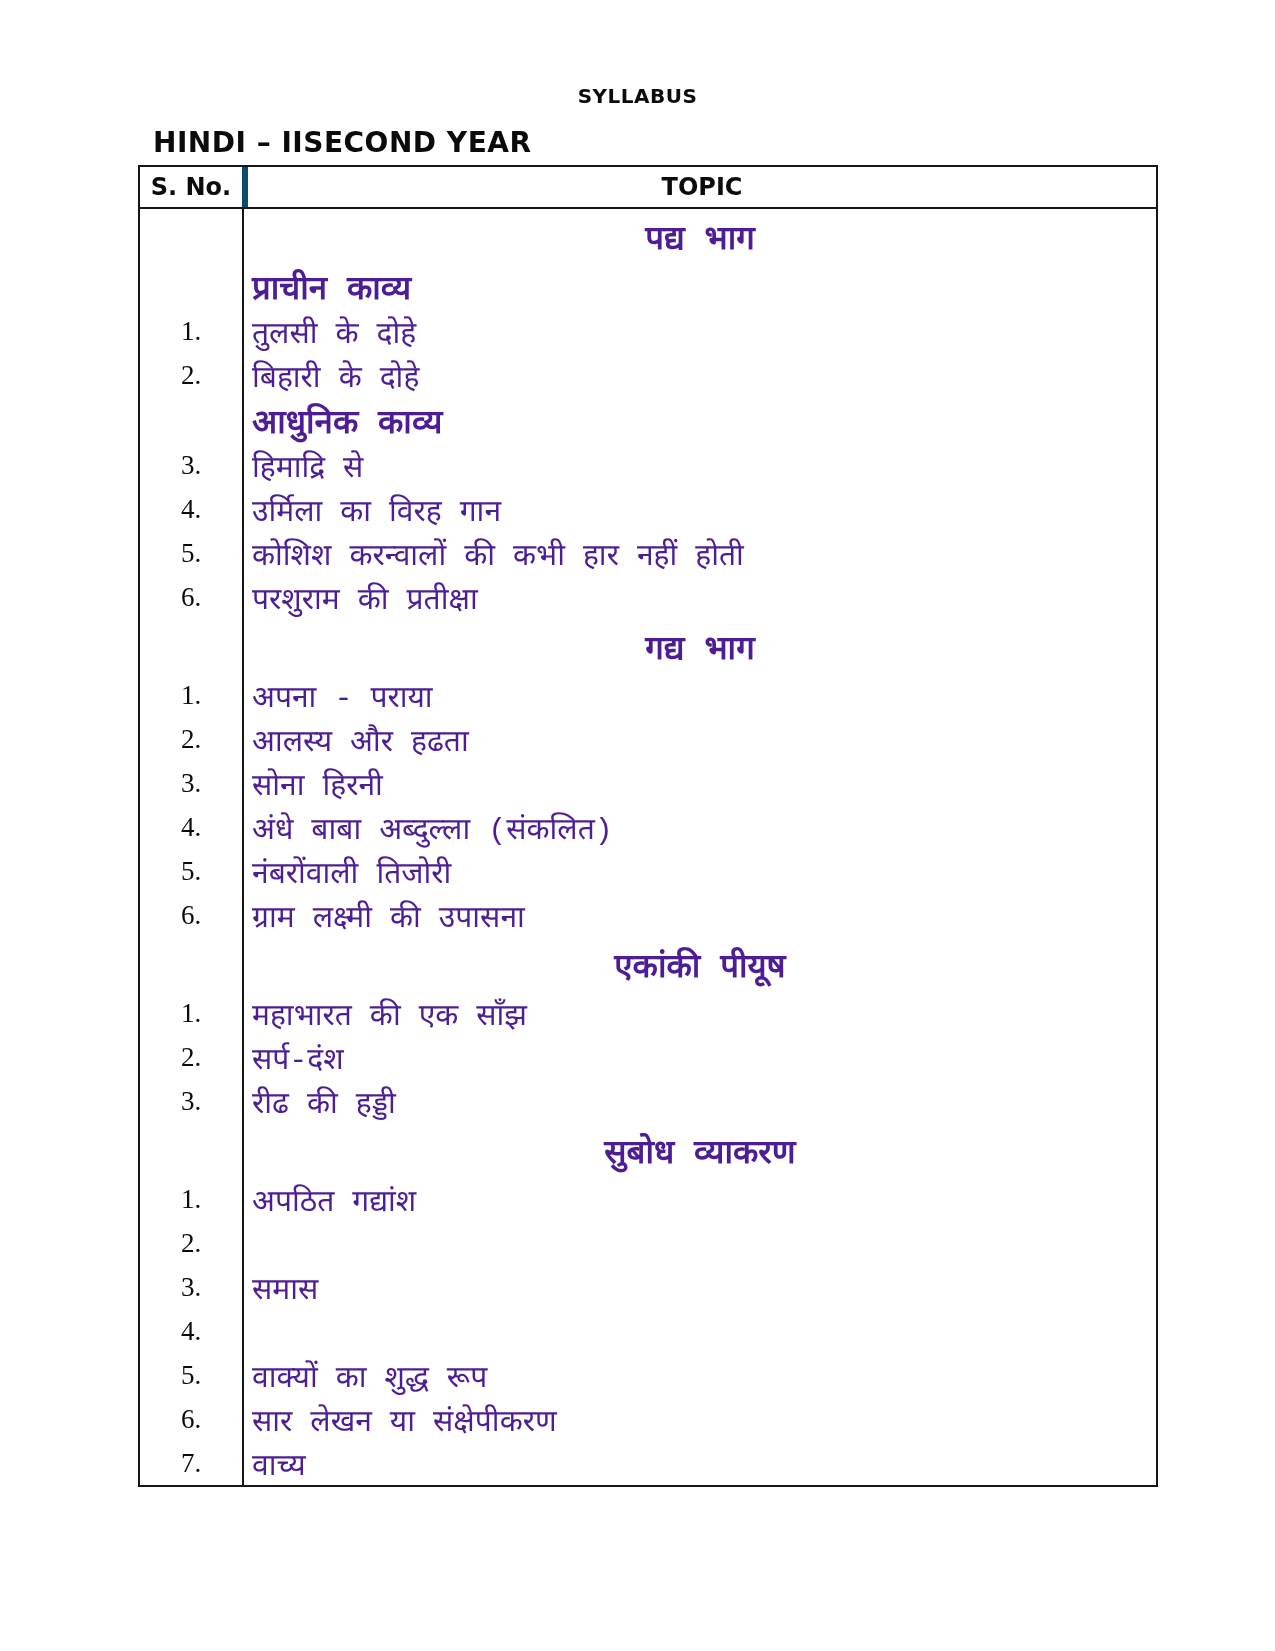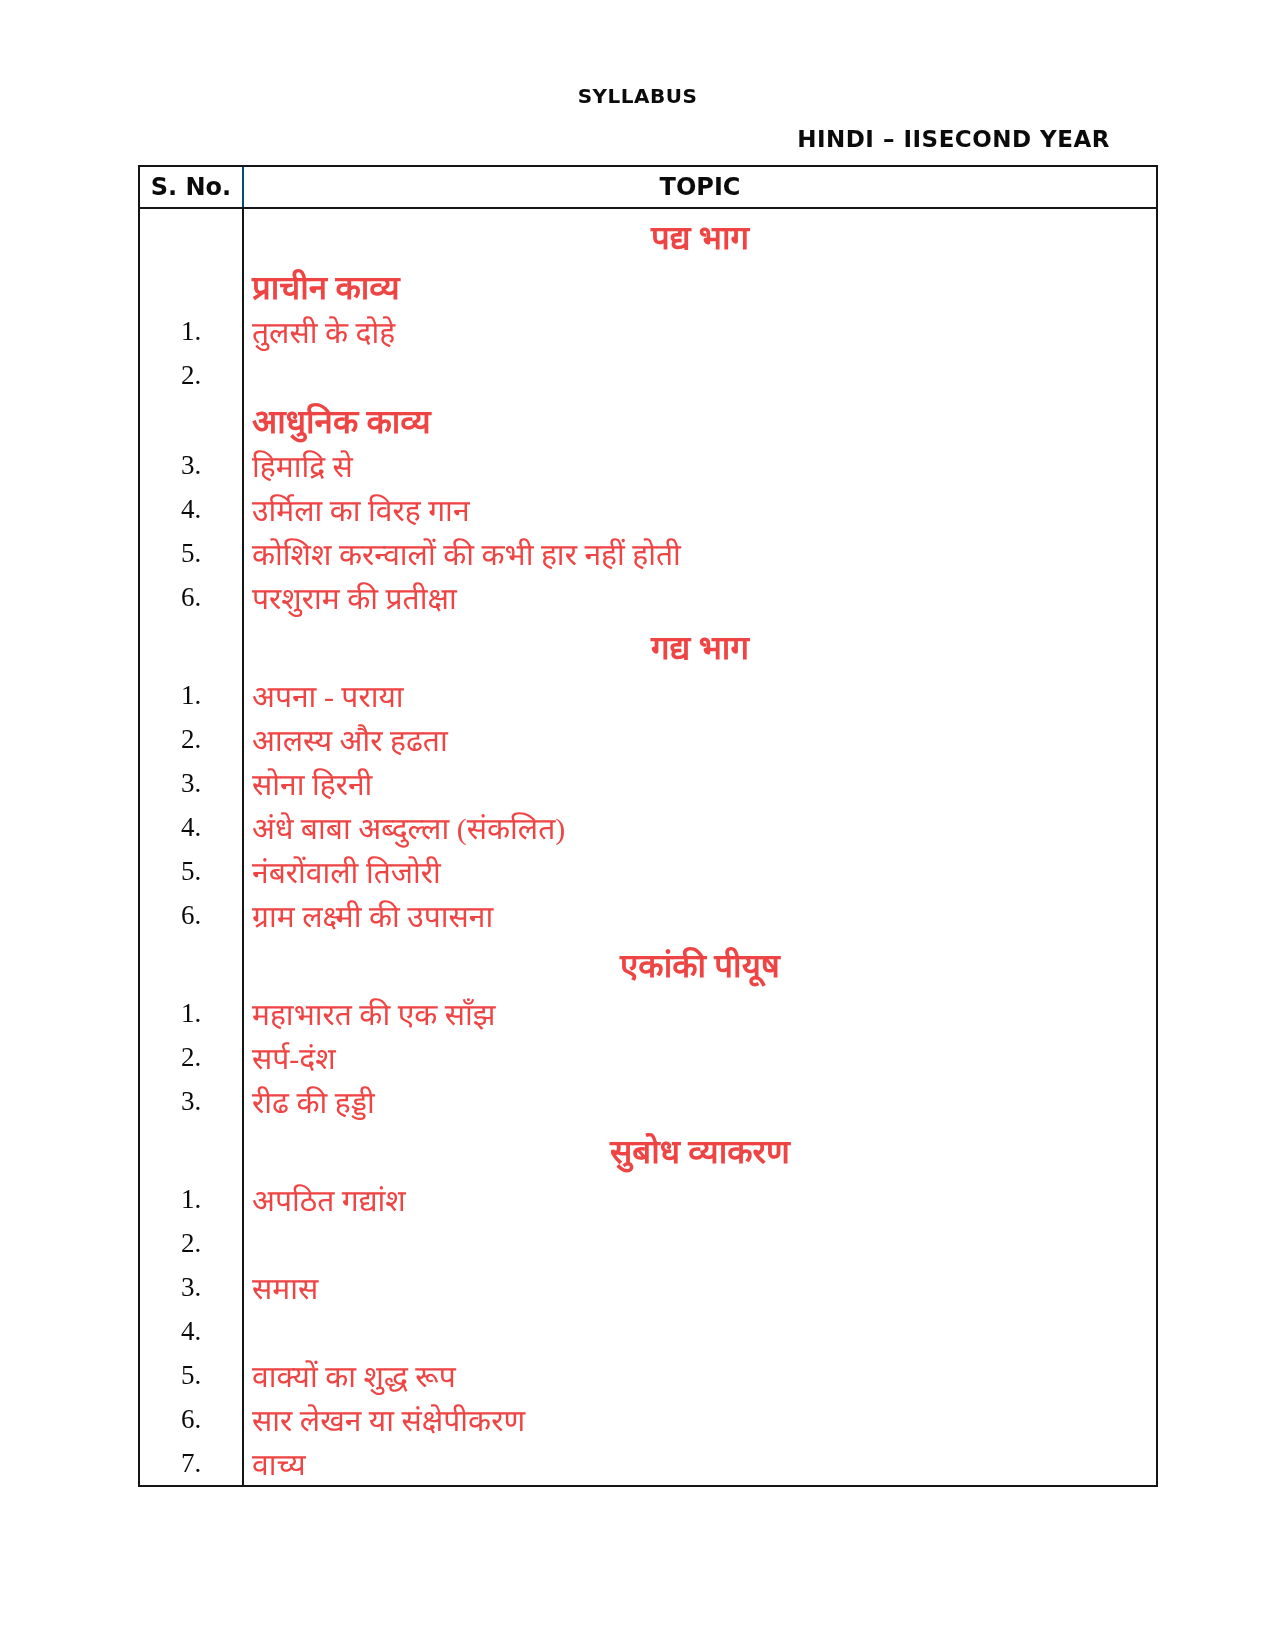--- a/index.html
+++ b/index.html
@@ -24,45 +24,45 @@
     font-weight: bold;
     font-size: 20px;
     letter-spacing: 0.5px;
   }
   .subhead-row {
     position: absolute;
     top: 126px;
     left: 153px;
     width: 957px; 
     display: flex;
-    justify-content: flex-end;
-    font-family: "DejaVu Sans", sans-serif;
-    font-weight: bold;
-    font-size: 23px;
+    justify-content: flex-start;
+    font-family: "DejaVu Sans", sans-serif;
+    font-weight: bold;
+    font-size: 28px;
     letter-spacing: 0.5px;
   }
   .syllabus-table {
     position: absolute;
     left: 138px;
     top: 165px;
     width: 1016px; 
     border: 2px solid #151515;
   }
   .thead {
     display: flex;
     height: 40px;
     border-bottom: 2px solid #151515;
     font-family: "DejaVu Sans", sans-serif;
     font-weight: bold;
     font-size: 24px;
   }
   .th-no {
     width: 102px;
     flex: 0 0 102px;
-    border-right: 2px solid #0c4a6e;
+    border-right: 6px solid #0c4a6e;
     display: flex;
     align-items: center;
     justify-content: center;
   }
   .th-topic {
     flex: 1;
     display: flex;
     align-items: center;
     justify-content: center;
     border-radius: 10px;
@@ -83,23 +83,23 @@
     justify-content: center;
     font-family: "Liberation Serif", serif;
     font-size: 27px;
     color: #0b0b0b;
   }
   .cell-topic {
     flex: 1;
     display: flex;
     align-items: center;
     padding-left: 8px;
-    font-family: Liberation Serif, serif;
+    font-family: Liberation Mono, monospace;
     font-size: 30px;
-    color: #ef4444;
+    color: #4c1d95;
     white-space: nowrap;
     overflow: hidden;
   }
   .row.item { height: 44px; }
   .row.subsection { height: 46px; }
   .row.section { height: 54px; }
   .row.section .cell-topic {
     justify-content: center;
     padding-left: 0;
     font-weight: bold;
@@ -136,20 +136,21 @@
     <div class="cell-topic">प्राचीन काव्य</div>
   </div>
 
   <div class="row item">
     <div class="cell-no">1.</div>
     <div class="cell-topic">तुलसी के दोहे</div>
   </div>
 
   <div class="row item">
     <div class="cell-no">2.</div>
+    <div class="cell-topic">बिहारी के दोहे</div>
   </div>
 
   <div class="row subsection">
     <div class="cell-no"></div>
     <div class="cell-topic">आधुनिक काव्य</div>
   </div>
 
   <div class="row item">
     <div class="cell-no">3.</div>
     <div class="cell-topic">हिमाद्रि से</div>

